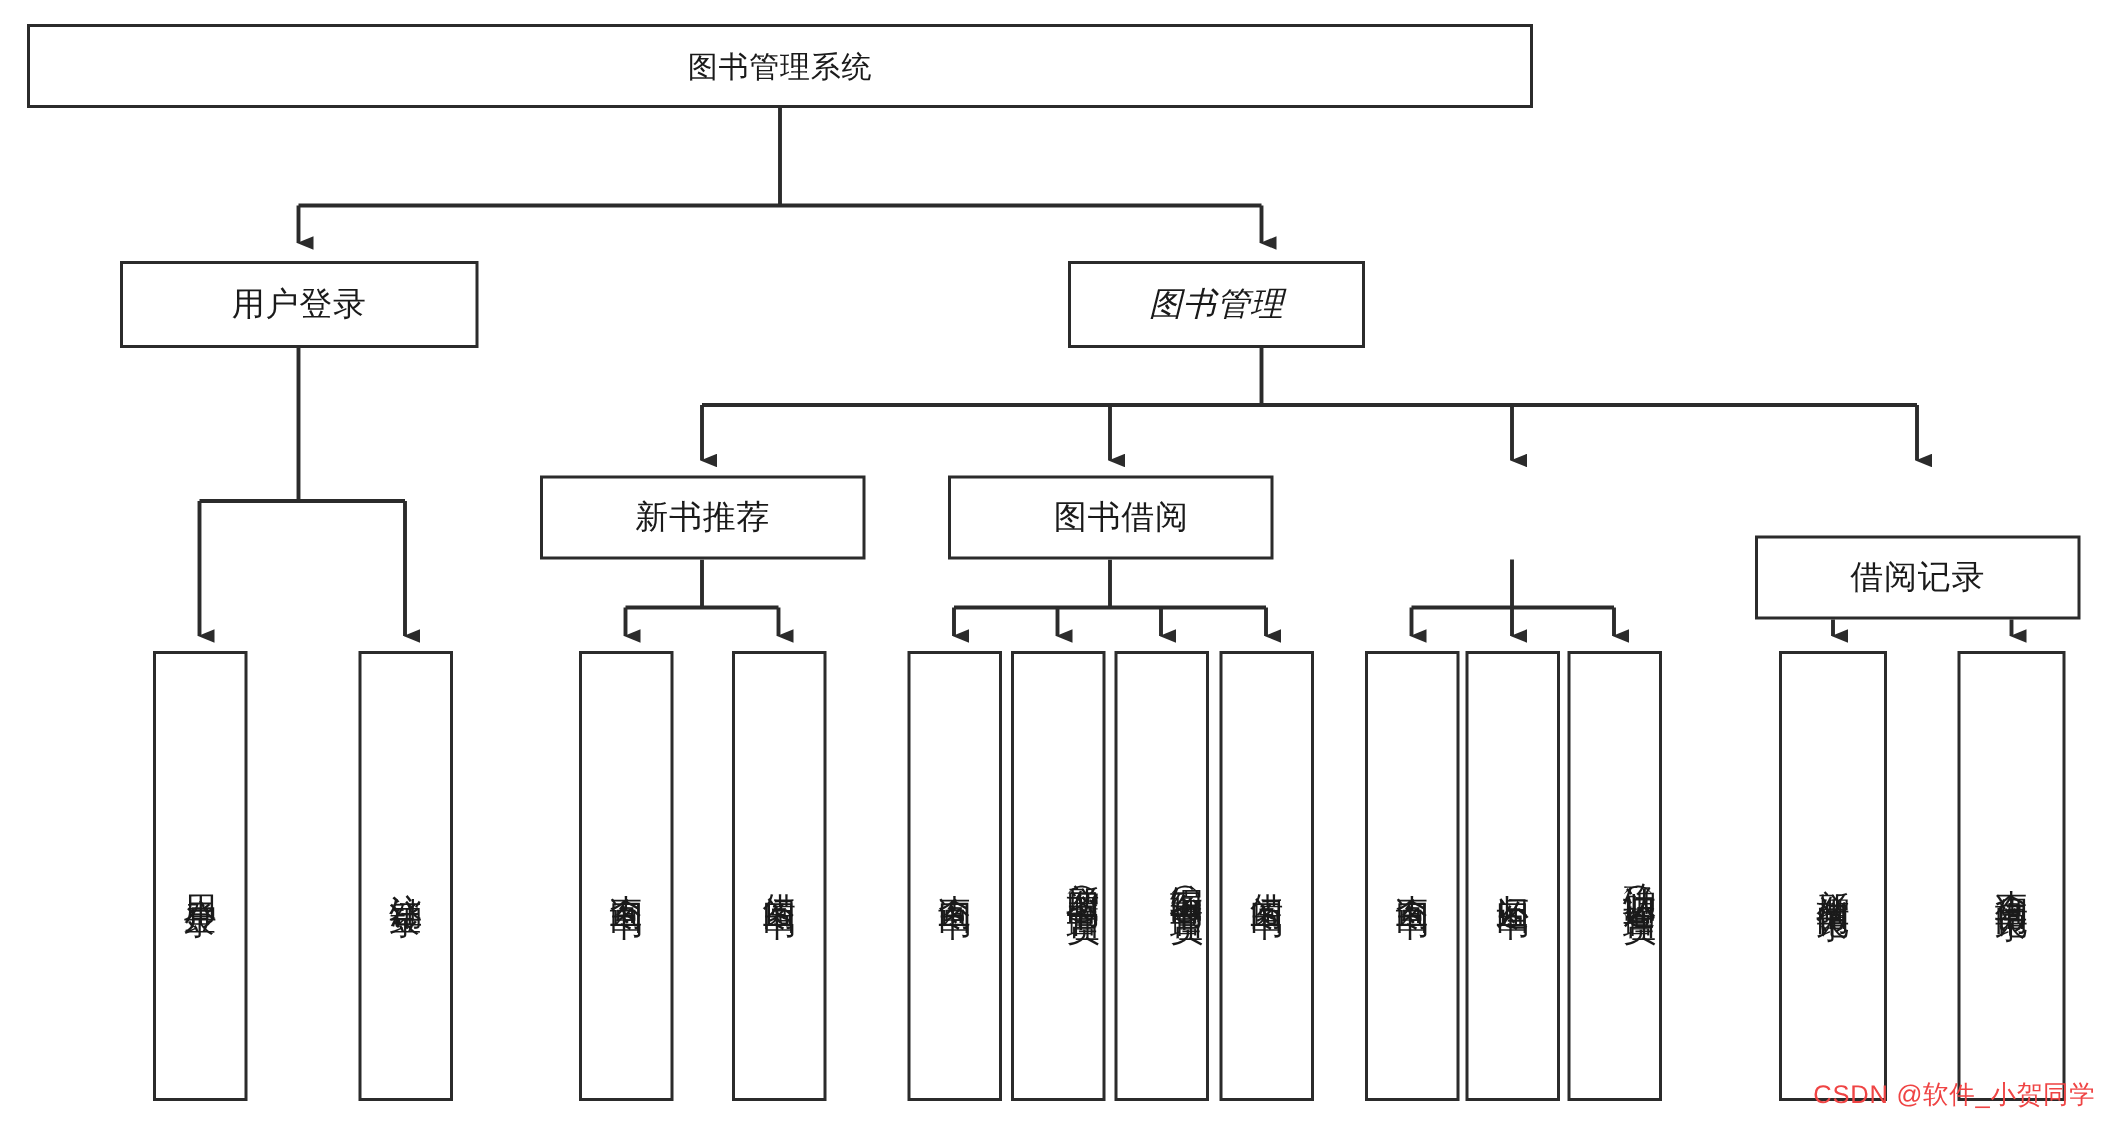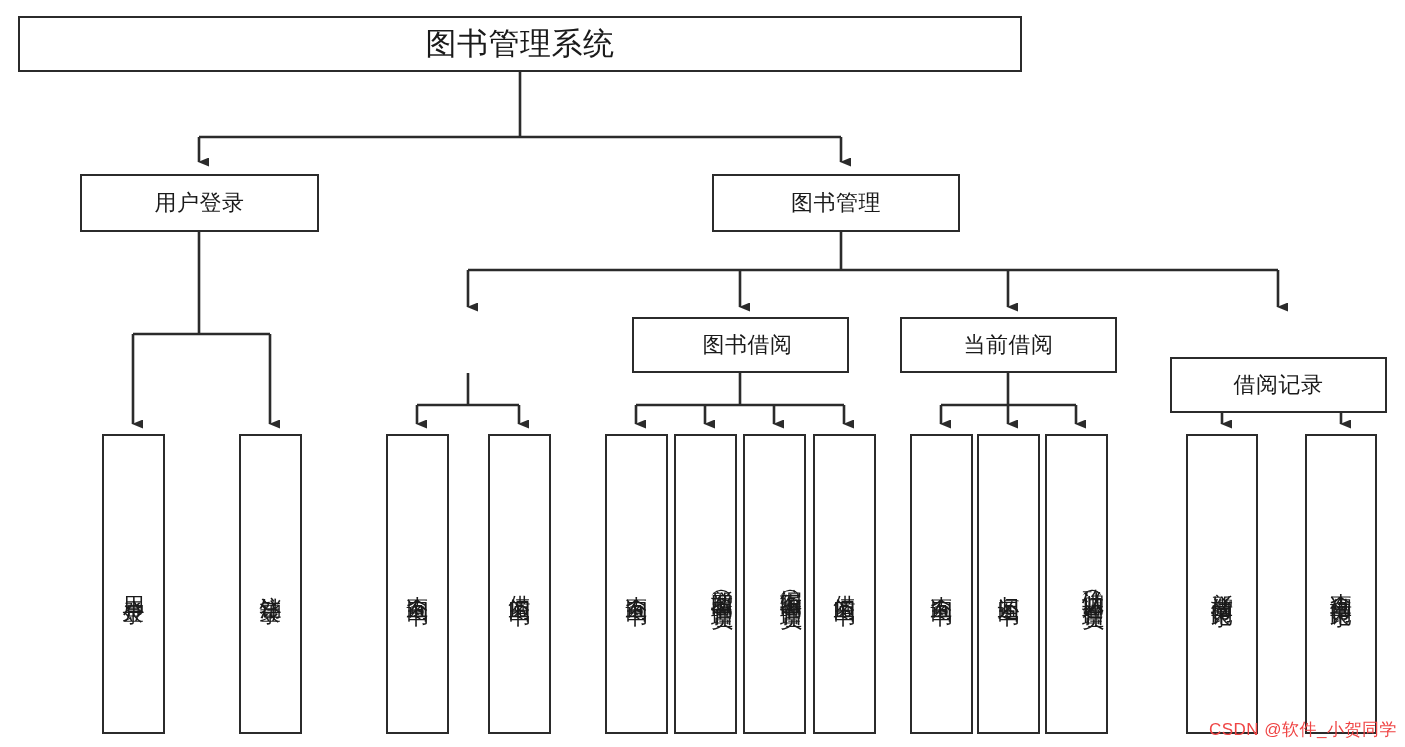--- a/index.html
+++ b/index.html
@@ -45,21 +45,21 @@
     font-size: 22px;
     line-height: 1.18;
     letter-spacing: 3px;
     padding: 6px 0;
   }
   .node.vert.top {
     align-items: flex-start;
     justify-content: center;
   }
   .node.root {
-    font-size: 31px;
+    font-size: 20px;
   }
   #watermark {
     position: absolute;
     right: 8px;
     bottom: 6px;
     font-size: 17px;
     color: #ef4444;
     white-space: nowrap;
     letter-spacing: 0.5px;
   }
@@ -115,24 +115,24 @@
       <path d="M1278,373 L1278,405"></path>
       <path d="M1222,405 L1341,405"></path>
       <path d="M1222,405 L1222,424" marker-end="url(#arrow)"></path>
       <path d="M1341,405 L1341,424" marker-end="url(#arrow)"></path>
     </g>
   </svg>
 
   <div class="node horiz root" style="left:18px; top:16px; width:1004px; height:56px;">图书管理系统</div>
 
   <div class="node horiz" style="left:80px; top:174px; width:239px; height:58px;">用户登录</div>
-  <div class="node horiz" style="left:712px; top:174px; width:248px; height:58px;">图书管理</div>
+  <div class="node horiz" style="left:712px; top:174px; width:198px; height:58px;font-style:italic;">图书管理</div>
 
+  <div class="node horiz" style="left:360px; top:317px; width:217px; height:56px;">新书推荐</div>
   <div class="node horiz" style="left:632px; top:317px; width:217px; height:56px;padding-left:14px;">图书借阅</div>
-  <div class="node horiz" style="left:900px; top:317px; width:217px; height:56px;">当前借阅</div>
   <div class="node horiz" style="left:1170px; top:317px; width:217px; height:56px;margin-top:40px;">借阅记录</div>
 
   <div class="node vert" style="left:102px; top:434px; width:63px; height:300px;">用户登录</div>
   <div class="node vert" style="left:239px; top:434px; width:63px; height:300px;">注销登录</div>
 
   <div class="node vert" style="left:386px; top:434px; width:63px; height:300px;">查询图书</div>
   <div class="node vert" style="left:488px; top:434px; width:63px; height:300px;">借阅图书</div>
 
   <div class="node vert" style="left:605px; top:434px; width:63px; height:300px;">查询图书</div>
   <div class="node vert top" style="left:674px; top:434px; width:63px; height:300px;">新增图书（管理员）</div>

